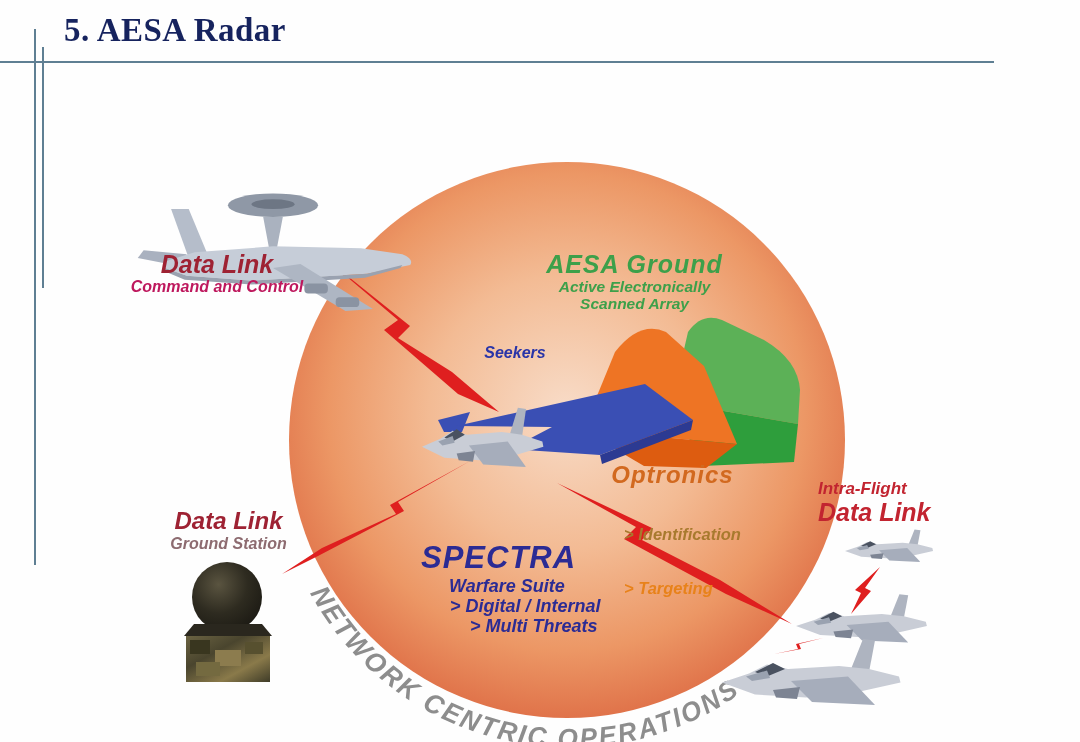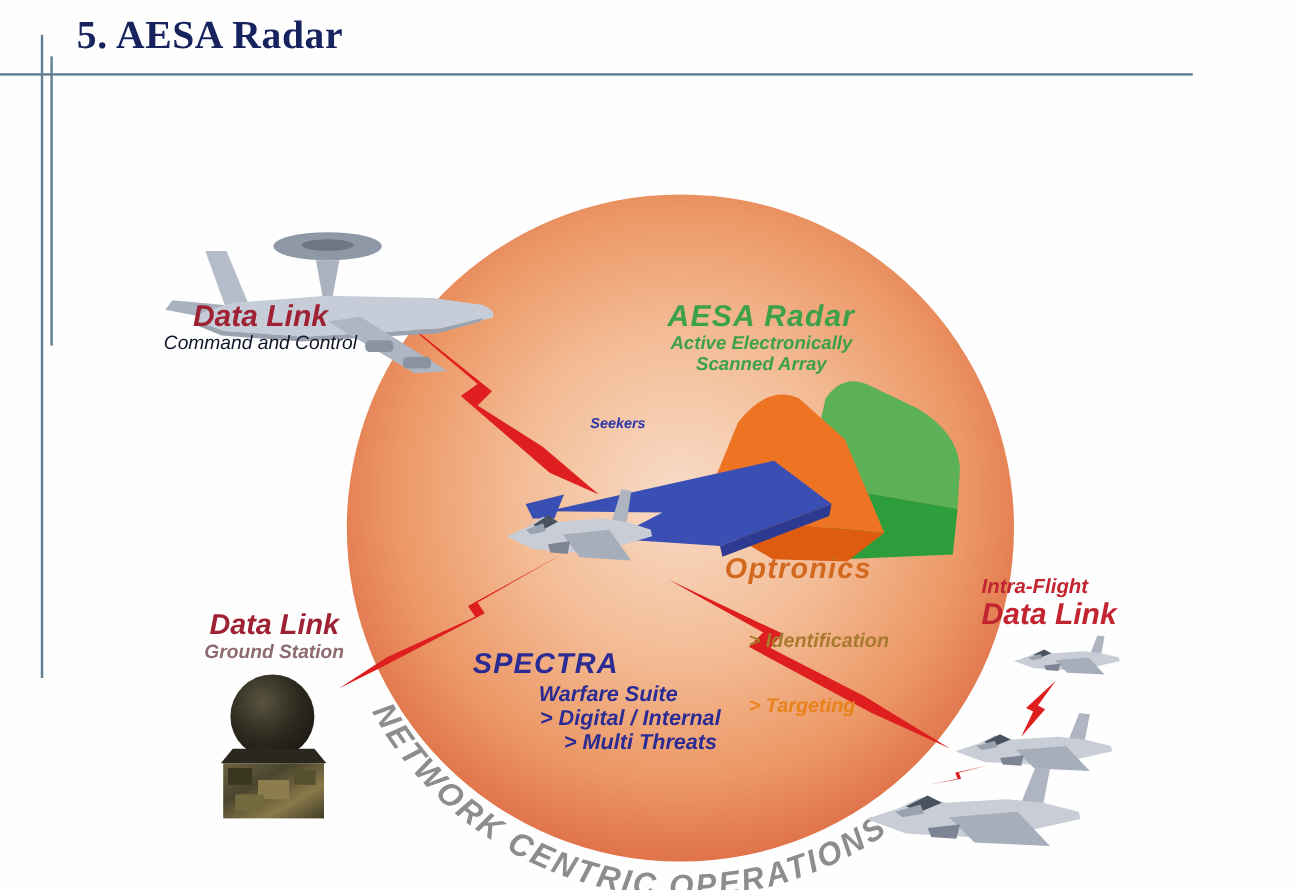--- a/index.html
+++ b/index.html
@@ -13,34 +13,34 @@
   .title{position:absolute;left:64px;top:12px;font-family:"Liberation Serif",serif;
          font-weight:bold;font-size:33px;color:#16235e;letter-spacing:.5px;}
   .bullet{position:absolute;left:70px;top:84px;font-family:"Liberation Serif",serif;
           font-weight:bold;font-size:28px;color:#16235e;}
   .bullet .marker{margin-right:10px;}
   
   .lbl{position:absolute;font-style:italic;font-weight:bold;line-height:1.12;z-index:5;}
   .lbl .big{display:block;}
   #lbl-datalink-cc{left:122px;top:250px;width:190px;text-align:center;}
   #lbl-datalink-cc .big{font-size:25px;color:#9e2233;}
-  #lbl-datalink-cc .sub{font-size:16px;color:#0f172a;font-weight:400;}
+  #lbl-datalink-cc .sub{font-size:16px;color:#be185d;font-weight:700;}
   #lbl-aesa{left:532px;top:250px;width:205px;text-align:center;color:#3da04a;}
   #lbl-aesa .big{font-size:25px;letter-spacing:1px;}
   #lbl-aesa .sub{display:block;font-size:15.5px;}
   #lbl-ir{left:440px;top:344px;width:150px;text-align:center;color:#2a35a8;}
   #lbl-ir .big{font-size:23px;}
-  #lbl-ir .sub{font-size:12px;font-style:italic;}
+  #lbl-ir .sub{font-size:16px;font-style:italic;}
   #lbl-optronics{left:604px;top:462px;}
-  #lbl-optronics .big{font-size:24px;color:#d2691f;letter-spacing:1px;}
+  #lbl-optronics .big{font-size:24px;color:#d2691f;letter-spacing:1px;text-align:center;}
   #lbl-optronics .item{display:block;font-size:16.5px;margin-left:20px;margin-top:36px;}
   #lbl-optronics .i0{color:#a87a2e;}
   #lbl-optronics .i1{color:#e8821a;}
   #lbl-spectra{left:394px;top:541px;color:#2b2b94;}
-  #lbl-spectra .big{font-size:24px;letter-spacing:1px;}
+  #lbl-spectra .big{font-size:31px;letter-spacing:1px;margin-left:27px;}
   #lbl-spectra .ln{display:block;font-size:18px;}
   #lbl-spectra .l0{margin-left:16px;}
   #lbl-spectra .l1{margin-left:55px;}
   #lbl-spectra .l2{margin-left:56px;}
   #lbl-spectra .l3{margin-left:76px;}
   #lbl-datalink-gs{left:146px;top:508px;width:165px;text-align:center;}
   #lbl-datalink-gs .big{font-size:24px;color:#9e2233;}
   #lbl-datalink-gs .sub{font-size:16px;color:#8d6b70;font-weight:600;}
   #lbl-intra{left:818px;top:479px;width:145px;text-align:left;color:#c22430;}
   #lbl-intra .t1{display:block;font-size:17px;}
@@ -144,21 +144,21 @@
     <polygon points="880,567 865,588 871,591 851,614 861,593 855,590" fill="#df1f1f"></polygon>
     <polygon points="823,638 799,644 801,649 774,654 798,649 796,644" fill="#df1f1f"></polygon>
   </svg>
 
   <div class="lbl" id="lbl-datalink-cc">
     <span class="big">Data Link</span>
     <span class="sub">Command and Control</span>
   </div>
 
   <div class="lbl" id="lbl-aesa">
-    <span class="big">AESA Radar</span>
+    <span class="big">AESA Ground</span>
     <span class="sub">Active Electronically</span>
     <span class="sub">Scanned Array</span>
   </div>
 
   <div class="lbl" id="lbl-ir">
     <span class="sub">Seekers</span>
   </div>
 
   <div class="lbl" id="lbl-optronics">
     <span class="big">Optronics</span>

